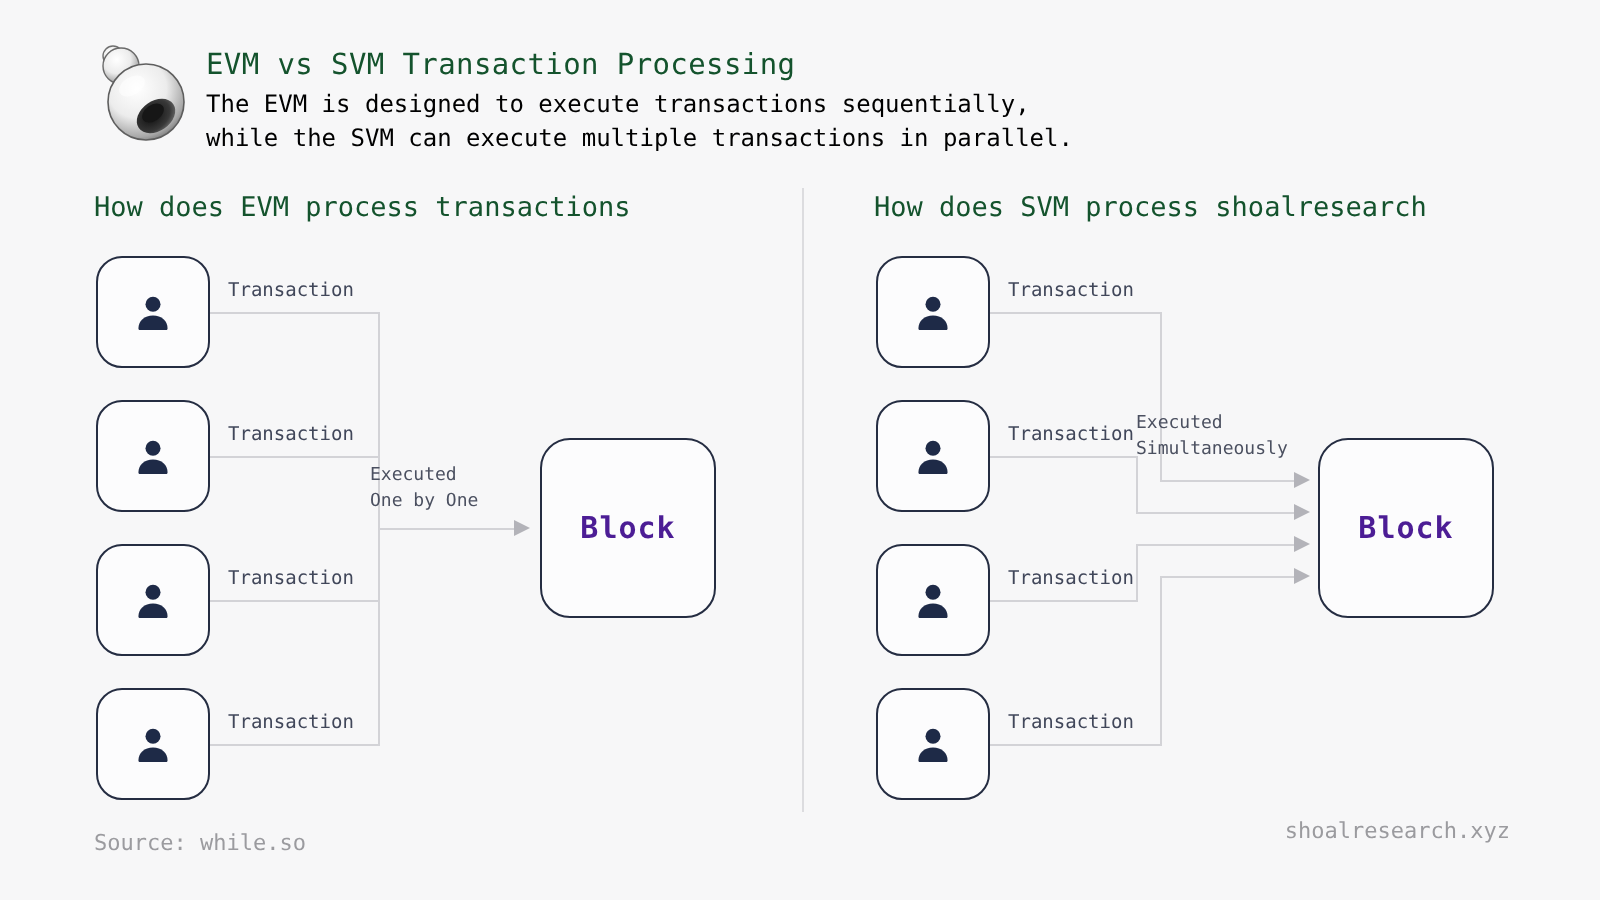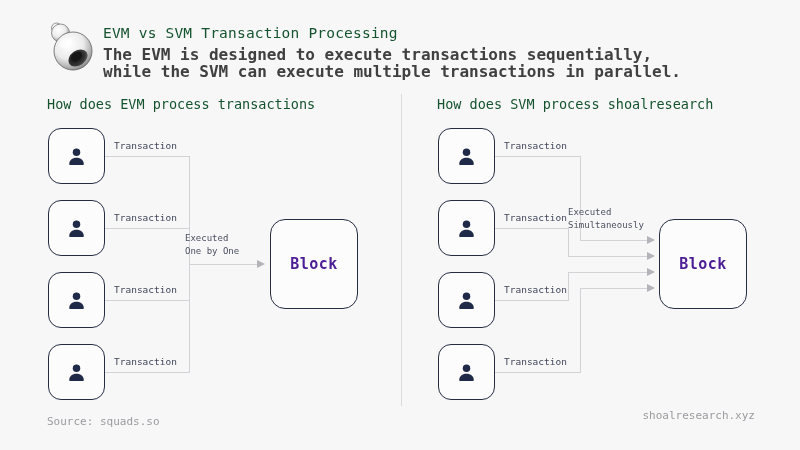--- a/index.html
+++ b/index.html
@@ -7,21 +7,21 @@
     position:relative;
     width:800px;height:450px;
     background:#f7f7f8;
     font-family:"DejaVu Sans Mono", monospace;
     overflow:hidden;
   }
   .abs{position:absolute;}
   .title{
     font-size:14.5px;font-weight:500;color:#14532d;letter-spacing:.2px;white-space:nowrap;
   }
-  .subtitle{font-size:16px;color:#404040;white-space:nowrap;font-weight:bold;}
+  .subtitle{font-size:12px;color:#000000;white-space:nowrap;}
   .panel-heading{font-size:13.5px;font-weight:500;color:#14532d;white-space:nowrap;}
   .divider{width:1px;background:#dcdcdf;}
   .user-box{
     width:57px;height:56px;border:1.4px solid #252d42;border-radius:13px;
     background:#fcfcfd;display:flex;align-items:center;justify-content:center;
     box-sizing:border-box;
   }
   .tx-label{font-size:9.5px;color:#41475a;white-space:nowrap;}
   .hline{height:1px;background:#d3d3d7;}
   .vline{width:1px;background:#d3d3d7;}
@@ -177,16 +177,16 @@
 
   <div class="abs edge-label" style="left:568px;top:206px;width:100px;">
     <div>Executed</div>
     <div>Simultaneously</div>
   </div>
 
   <div class="abs block-box" style="left:659px;top:219px;">
     <span class="block-label">Block</span>
   </div>
 
-  <div class="abs footer-text" style="left:47px;top:415px;">Source: squads.so</div>
+  <div class="abs footer-text" style="left:47px;top:415px;">Source: while.so</div>
   <div class="abs footer-text" style="right:45px;top:409px;">shoalresearch.xyz</div>
 
 </div>
 
 </body></html>

